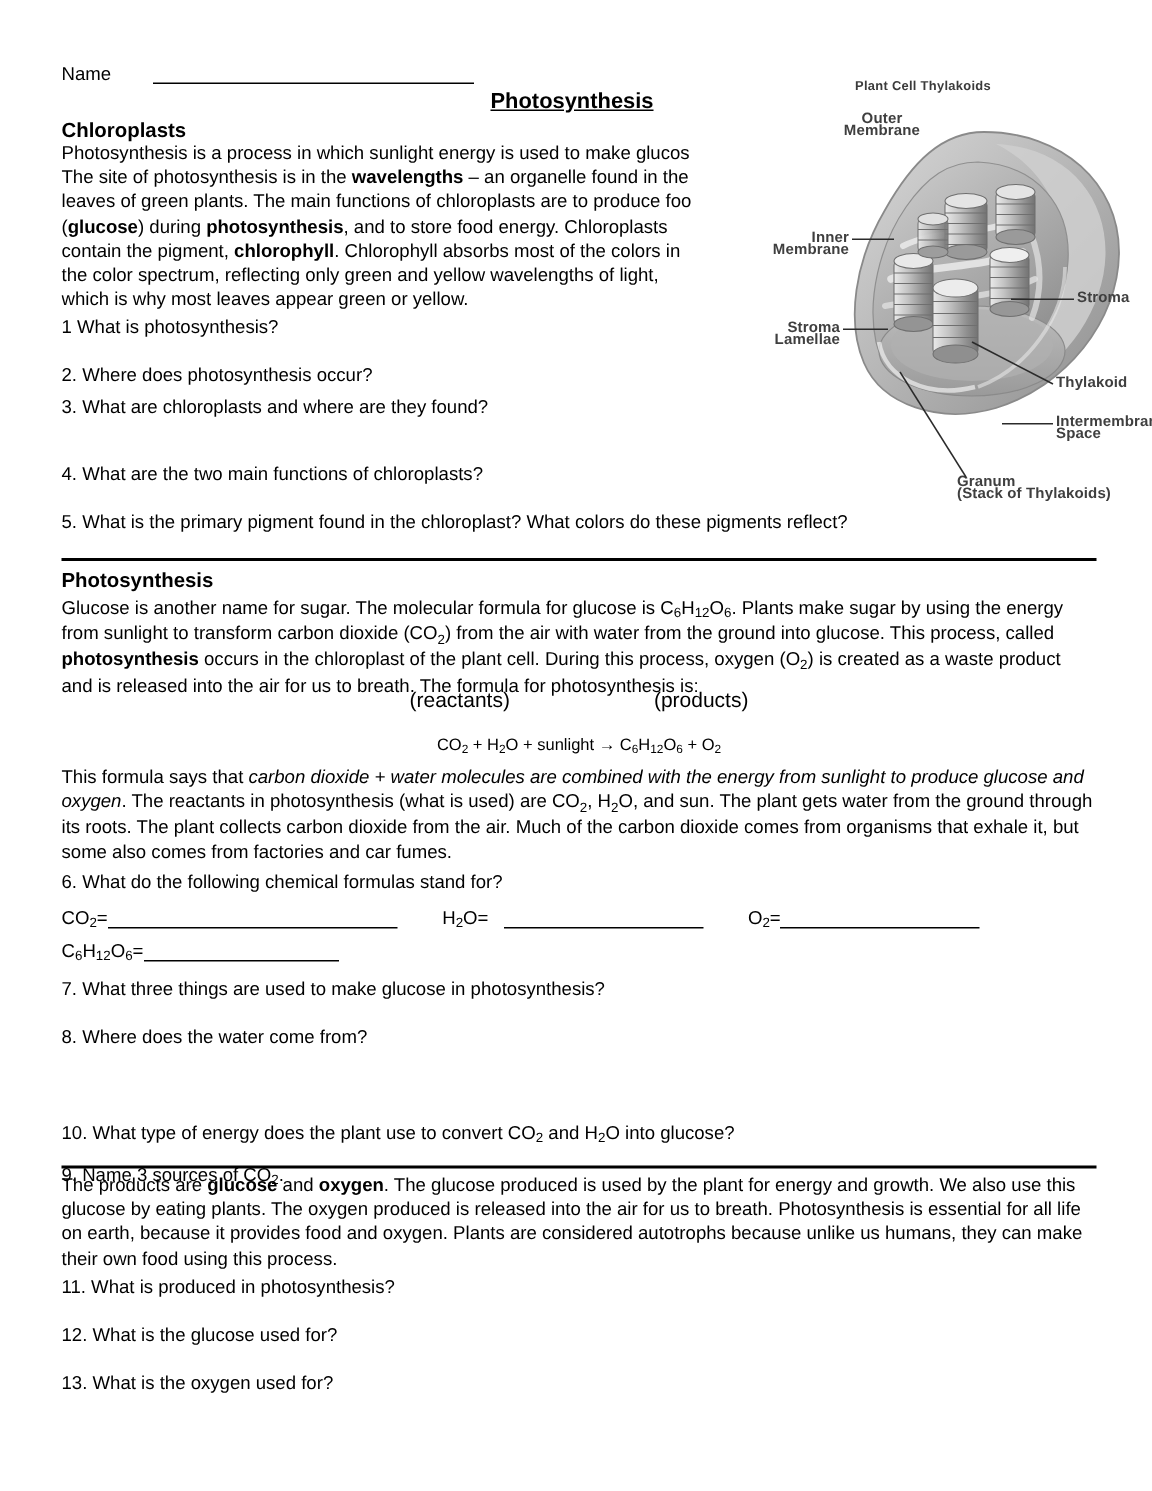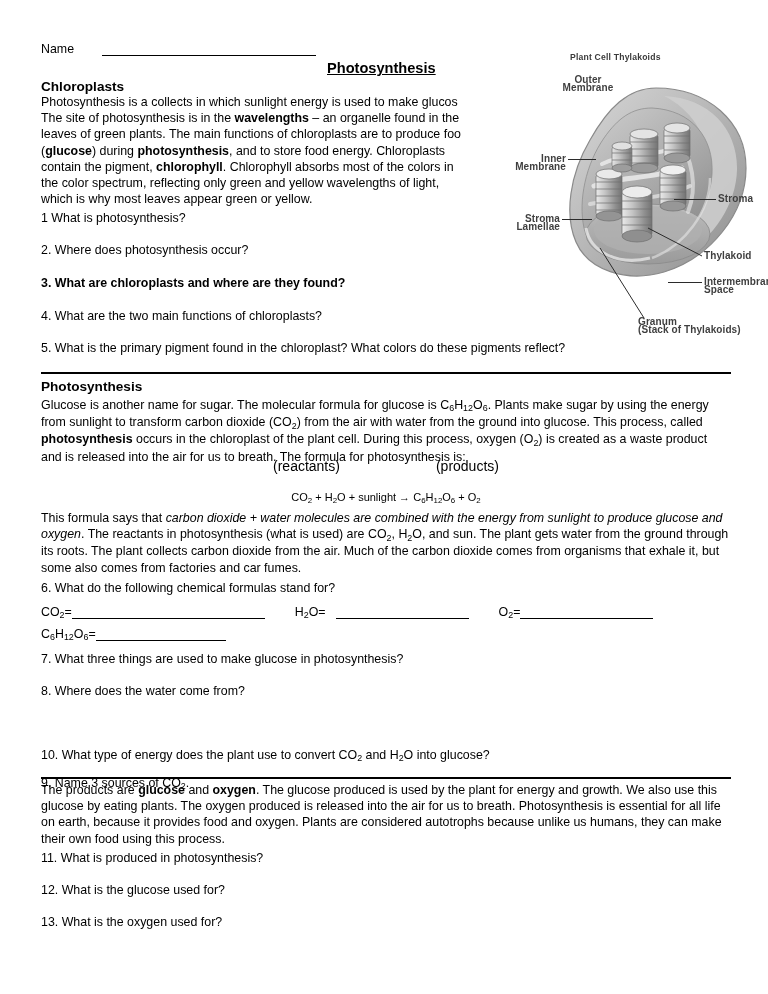--- a/index.html
+++ b/index.html
@@ -185,32 +185,32 @@
   <div id="name-row">
     <span class="name-label">Name</span>
     <span class="name-blank"></span>
   </div>
 
   <div id="doc-title">Photosynthesis</div>
 
   <div class="sec-head" style="left:41px; top:79px;">Chloroplasts</div>
 
   <div id="intro-para" class="para">
-    <span class="ln">Photosynthesis is a collects in which sunlight energy is used to make glucos</span>
+    <span class="ln">Photosynthesis is a process in which sunlight energy is used to make glucos</span>
     <span class="ln">The site of photosynthesis is in the <b>wavelengths</b> – an organelle found in the</span>
     <span class="ln">leaves of green plants. The main functions of chloroplasts are to produce foo</span>
     <span class="ln">(<b>glucose</b>) during <b>photosynthesis</b>, and to store food energy. Chloroplasts</span>
     <span class="ln">contain the pigment, <b>chlorophyll</b>. Chlorophyll absorbs most of the colors in</span>
     <span class="ln">the color spectrum, reflecting only green and yellow wavelengths of light,</span>
     <span class="ln">which is why most leaves appear green or yellow.</span>
   </div>
 
   <div class="q" style="top:211px;">1  What is photosynthesis?</div>
   <div class="q" style="top:243px;">2. Where does photosynthesis occur?</div>
-  <div class="q" style="top:276px;font-weight:bold;">3. What are chloroplasts and where are they found?</div>
+  <div class="q" style="top:264px;">3. What are chloroplasts and where are they found?</div>
   <div class="q" style="top:309px;">4. What are the two main functions of chloroplasts?</div>
   <div class="q" style="top:341px;">5. What is the primary pigment found in the chloroplast?  What colors do these pigments reflect?</div>
 
   <div class="rule" style="top:372px;"></div>
 
   <div class="sec-head" style="left:41px; top:379px;">Photosynthesis</div>
 
   <div class="para" style="left:41px; top:397px; width:690px;">Glucose is another name for sugar. The molecular formula for glucose is C<sub>6</sub>H<sub>12</sub>O<sub>6</sub>. Plants make sugar by using the energy from sunlight to transform carbon dioxide (CO<sub>2</sub>) from the air with water from the ground into glucose. This process, called <b>photosynthesis</b> occurs in the chloroplast of the plant cell. During this process, oxygen (O<sub>2</sub>) is created as a waste product and is released into the air for us to breath. The formula for photosynthesis is:</div>
 
   <div id="eq-labels">

